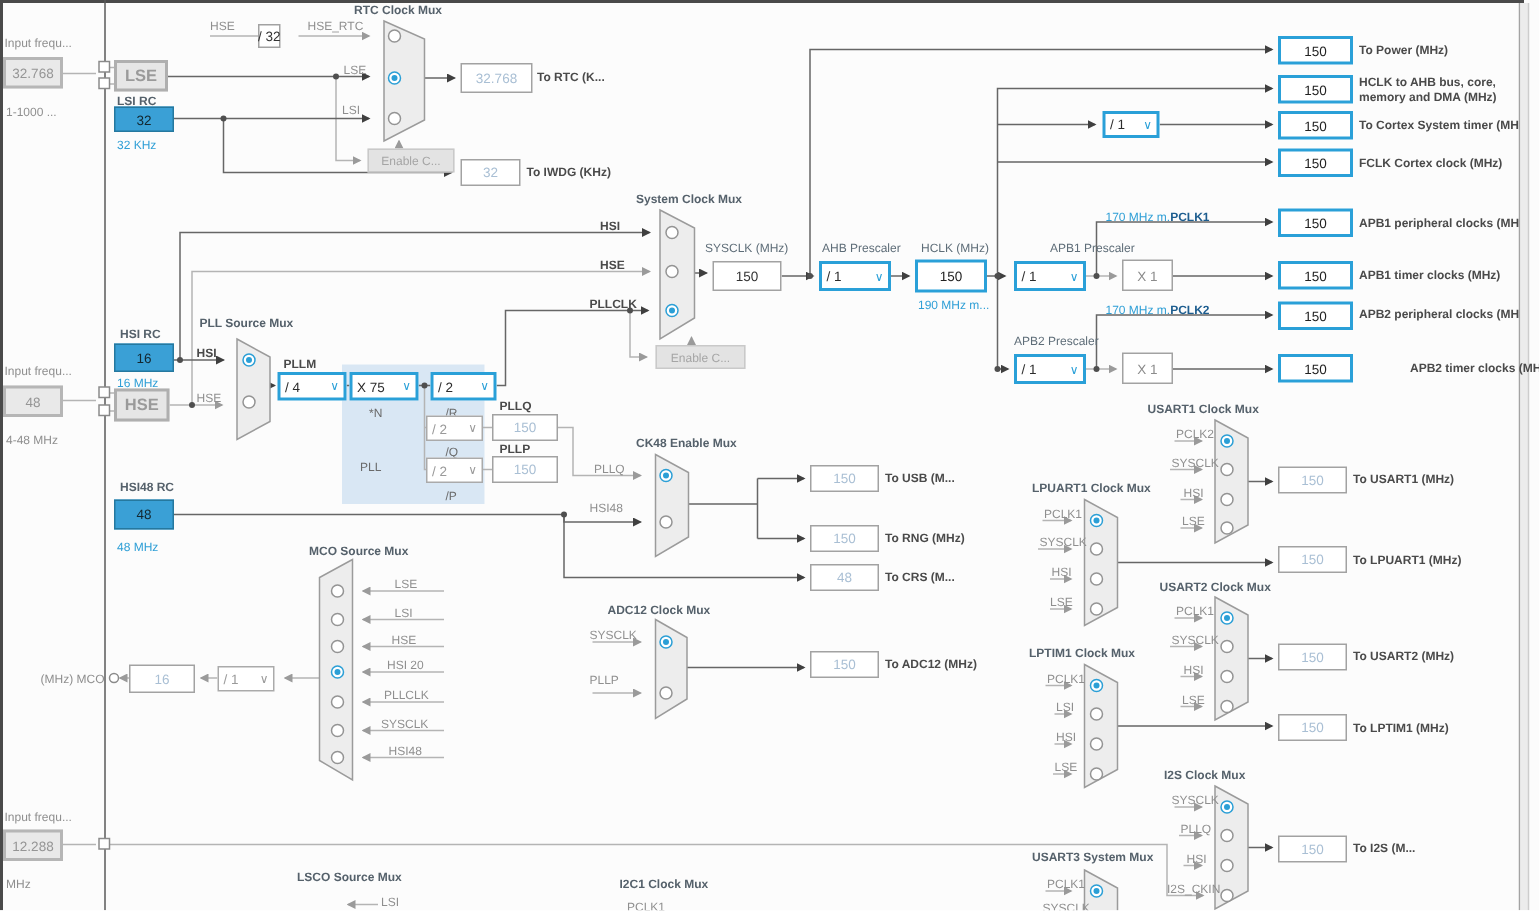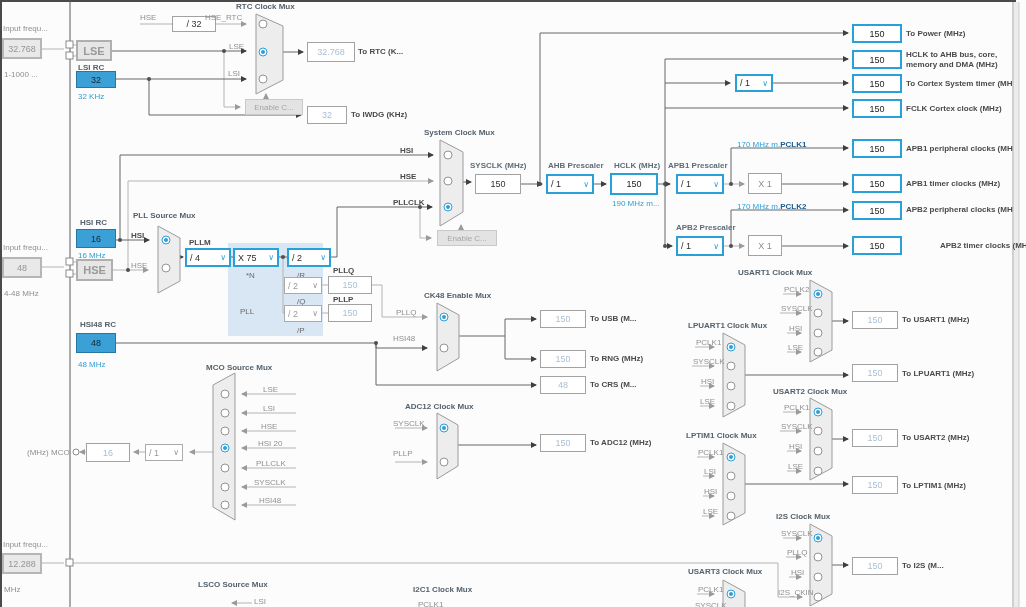--- a/index.html
+++ b/index.html
@@ -1,20 +1,20 @@
 <!DOCTYPE html>
 <html><head>
 <meta charset="utf-8">
 <style>
   html,body{margin:0;padding:0;background:#fff}
   #stage{position:relative;width:1026px;height:607px;background:#fcfcfc;
          font-family:"Liberation Sans",sans-serif;overflow:hidden}
   .lbl{position:absolute;font-size:8px;color:#8f8f8f;white-space:nowrap;line-height:9px}
   .dk{color:#4a4a4a;font-weight:bold}
-  .md{color:#5e6d78;font-weight:bold}
+  .md{color:#5e6d78;font-weight:normal}
   .sm{color:#6a6a6a}
   .bl{color:#2f9fd6}
   .nv{color:#1d5d8f;font-weight:bold}
   .ttl{position:absolute;font-size:8px;font-weight:bold;color:#55616b;white-space:nowrap}
   .box{position:absolute;box-sizing:border-box;display:flex;align-items:center;justify-content:center;
        font-size:9px;background:#fff;white-space:nowrap}
   .vblue{border:2px solid #2aa0d8;color:#222}
   .vgray{border:1px solid #a2a2a2;color:#a9bfd4}
   .vplain{border:1px solid #a2a2a2;color:#333}
   .inb{background:#e9e9e9;border:2px solid #b6b6b6;color:#959595}
@@ -284,21 +284,21 @@
   <div class="lbl bl" style="left:78px;top:92px">32 KHz</div>
   <div class="ttl" style="left:80px;top:218px">HSI RC</div>
   <div class="box oscb" style="left:76px;top:229px;width:40px;height:19px">16</div>
   <div class="lbl bl" style="left:78px;top:251px">16 MHz</div>
   <div class="box osc" style="left:76px;top:259px;width:37px;height:22px">HSE</div>
   <div class="ttl" style="left:80px;top:320px">HSI48 RC</div>
   <div class="box oscb" style="left:76px;top:333px;width:40px;height:20px">48</div>
   <div class="lbl bl" style="left:78px;top:360px">48 MHz</div>
 
   <div class="lbl" style="left:140px;top:13px">HSE</div>
-  <div class="box vplain" style="left:172px;top:16px;width:44px;height:16px">/ 32</div>
+  <div class="box vplain" style="left:172px;top:16px;width:15px;height:16px">/ 32</div>
   <div class="lbl" style="left:205px;top:13px">HSE_RTC</div>
   <div class="ttl" style="left:236px;top:2px">RTC Clock Mux</div>
   <div class="lbl" style="left:229px;top:42px">LSE</div>
   <div class="lbl" style="left:228px;top:69px">LSI</div>
   <div class="box vgray" style="left:307px;top:42px;width:48px;height:20px">32.768</div>
   <div class="lbl dk" style="left:358px;top:47px">To RTC (K...</div>
   <div class="box btn" style="left:245px;top:99px;width:58px;height:16px">Enable C...</div>
   <div class="box vgray" style="left:307px;top:106px;width:40px;height:18px">32</div>
   <div class="lbl dk" style="left:351px;top:110px">To IWDG (KHz)</div>
 
@@ -316,21 +316,21 @@
       <span class="ch">∨</span>
     </div>
   <div class="lbl md" style="left:614px;top:161px">HCLK (MHz)</div>
   <div class="box vblue" style="left:610px;top:173px;width:48px;height:22px">150</div>
   <div class="lbl bl" style="left:612px;top:199px">190 MHz m...</div>
   <div class="box dd on" style="left:735px;top:74px;width:38px;height:18px">
       <span>/ 1</span>
       <span class="ch">∨</span>
     </div>
 
-  <div class="lbl md" style="left:668px;top:161px">APB1 Prescaler</div>
+  <div class="lbl md" style="left:700px;top:161px">APB1 Prescaler</div>
   <div class="box dd on" style="left:676px;top:174px;width:48px;height:20px">
       <span>/ 1</span>
       <span class="ch">∨</span>
     </div>
   <div class="lbl" style="left:737px;top:140px"><span class="bl">170 MHz m.</span><span class="nv">PCLK1</span></div>
   <div class="box x1" style="left:748px;top:173px;width:34px;height:21px">X 1</div>
 
   <div class="lbl md" style="left:676px;top:223px">APB2 Prescaler</div>
   <div class="box dd on" style="left:676px;top:236px;width:48px;height:20px">
       <span>/ 1</span>
@@ -415,21 +415,21 @@
   <div class="lbl" style="left:256px;top:459px">PLLCLK</div>
   <div class="lbl" style="left:254px;top:478px">SYSCLK</div>
   <div class="lbl" style="left:259px;top:496px">HSI48</div>
   <div class="box dd off" style="left:145px;top:444px;width:38px;height:17px">
       <span>/ 1</span>
       <span class="ch">∨</span>
     </div>
   <div class="box vgray" style="left:86px;top:443px;width:44px;height:19px">16</div>
   <div class="lbl" style="left:27px;top:448px">(MHz) MCO</div>
 
-  <div class="ttl" style="left:738px;top:268px">USART1 Clock Mux</div>
+  <div class="ttl" style="left:765px;top:268px">USART1 Clock Mux</div>
   <div class="lbl" style="left:784px;top:285px">PCLK2</div>
   <div class="lbl" style="left:781px;top:304px">SYSCLK</div>
   <div class="lbl" style="left:789px;top:324px">HSI</div>
   <div class="lbl" style="left:788px;top:343px">LSE</div>
   <div class="box vgray" style="left:852px;top:311px;width:46px;height:18px">150</div>
   <div class="lbl dk" style="left:902px;top:315px">To USART1 (MHz)</div>
 
   <div class="ttl" style="left:688px;top:321px">LPUART1 Clock Mux</div>
   <div class="lbl" style="left:696px;top:338px">PCLK1</div>
   <div class="lbl" style="left:693px;top:357px">SYSCLK</div>
@@ -455,21 +455,21 @@
   <div class="lbl dk" style="left:902px;top:481px">To LPTIM1 (MHz)</div>
 
   <div class="ttl" style="left:776px;top:512px">I2S Clock Mux</div>
   <div class="lbl" style="left:781px;top:529px">SYSCLK</div>
   <div class="lbl" style="left:787px;top:548px">PLLQ</div>
   <div class="lbl" style="left:791px;top:568px">HSI</div>
   <div class="lbl" style="left:778px;top:588px">I2S_CKIN</div>
   <div class="box vgray" style="left:852px;top:557px;width:46px;height:18px">150</div>
   <div class="lbl dk" style="left:902px;top:561px">To I2S (M...</div>
 
-  <div class="ttl" style="left:688px;top:567px">USART3 Clock Mux</div>
+  <div class="ttl" style="left:688px;top:567px">USART3 System Mux</div>
   <div class="lbl" style="left:698px;top:585px">PCLK1</div>
   <div class="lbl" style="left:695px;top:601px">SYSCLK</div>
 
   <div class="ttl" style="left:198px;top:580px">LSCO Source Mux</div>
   <div class="lbl" style="left:254px;top:597px">LSI</div>
   <div class="ttl" style="left:413px;top:585px">I2C1 Clock Mux</div>
   <div class="lbl" style="left:418px;top:600px">PCLK1</div>
 
 </div>
 

